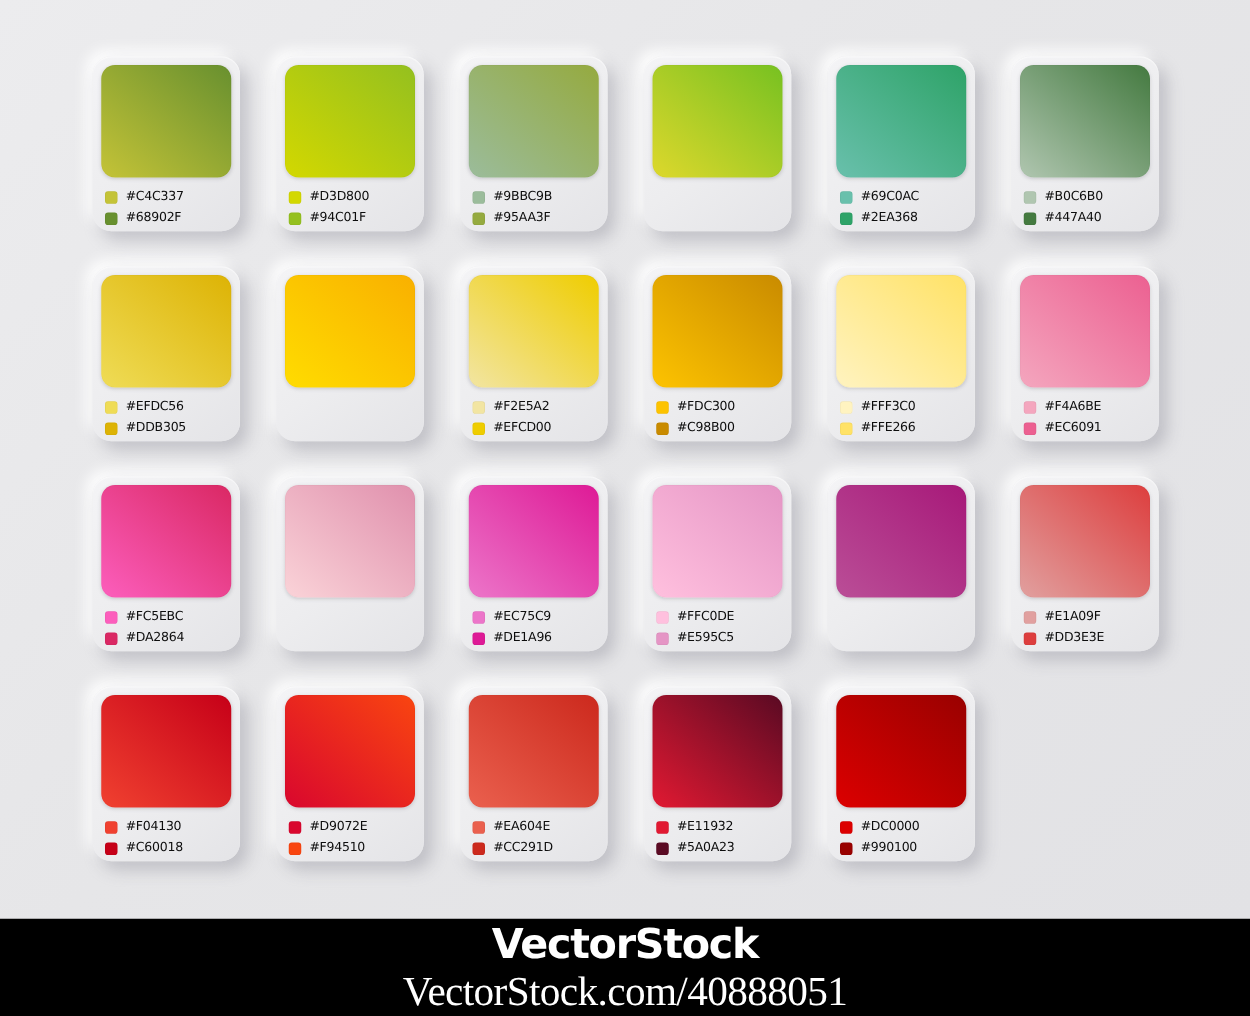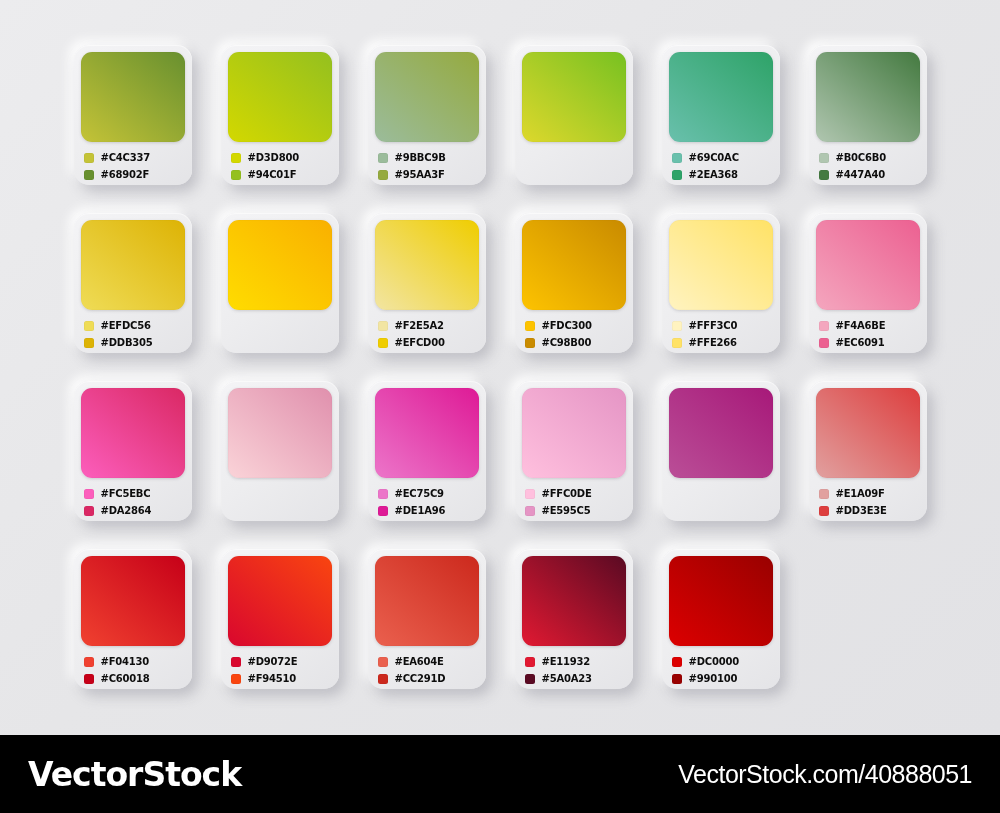--- a/index.html
+++ b/index.html
@@ -73,51 +73,52 @@
     height: 10px;
     border-radius: 2.5px;
     flex: 0 0 auto;
     margin-right: 7px;
     box-shadow: inset 0 0 0 0.5px rgba(0,0,0,0.06);
   }
 
   .hex {
     font-family: "DejaVu Sans", sans-serif;
     font-size: 10px;
-    font-weight: bold;
+    font-weight: normal;
     color: #0d0d0d;
     letter-spacing: -0.2px;
     white-space: nowrap;
   }
 
   
   #footer-bar {
     position: absolute;
     left: 0;
     bottom: 0;
     width: 1000px;
     height: 78px;
     background: #000000;
     display: flex;
     align-items: center;
     justify-content: space-between;
     padding: 0 28px;
     box-sizing: border-box;
+    flex-direction: column;
   }
   #footer-logo {
     color: #ffffff;
     font-family: "DejaVu Sans", sans-serif;
     font-size: 33px;
     font-weight: bold;
     letter-spacing: -1px;
   }
   #footer-url {
     color: #ffffff;
-    font-family: Liberation Sans, sans-serif;
-    font-size: 25px;
+    font-family: Liberation Serif, serif;
+    font-size: 33px;
     letter-spacing: -0.5px;
     text-align: center;
   }
 </style>
 </head>
 <body>
 
 <div id="palette-grid">
     <div class="swatch-card">
       <div class="swatch-color" style="background: linear-gradient(to right top, rgb(196, 195, 55) 0%, rgb(104, 144, 47) 100%);"></div>

